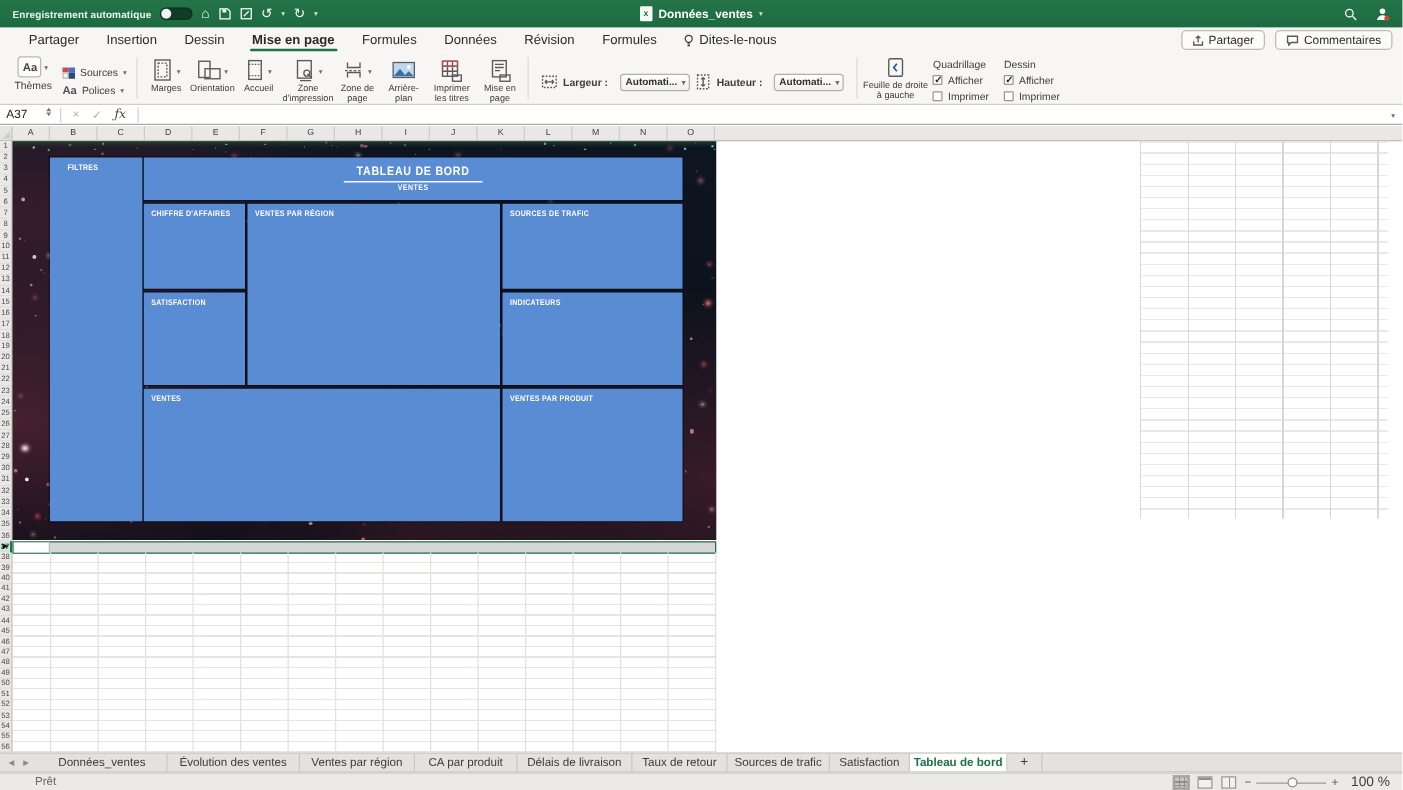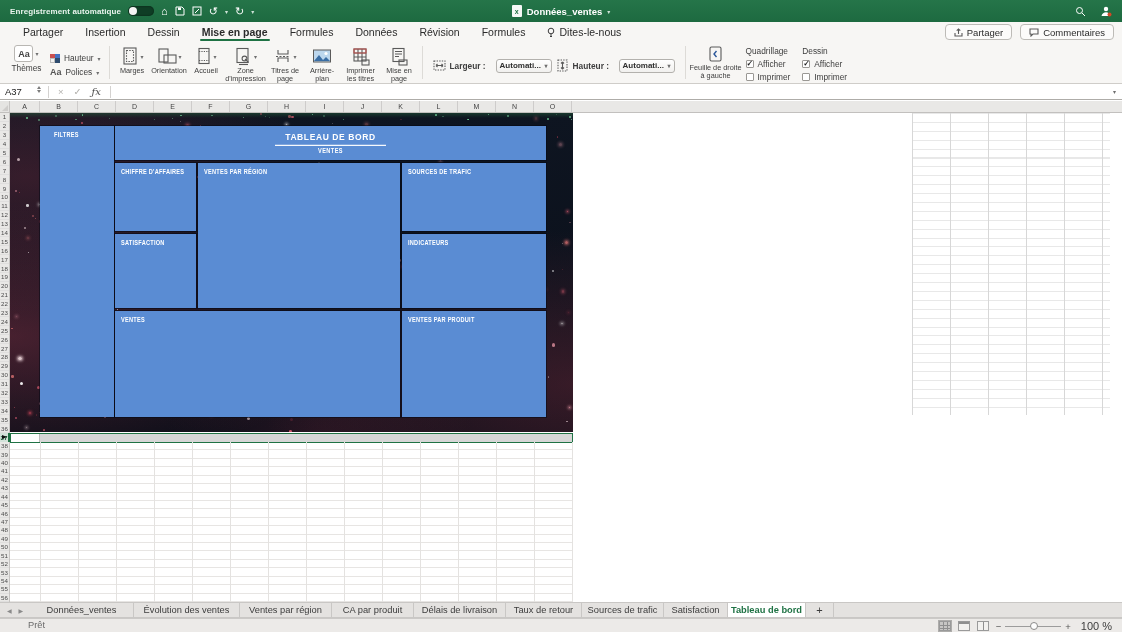--- a/index.html
+++ b/index.html
@@ -250,21 +250,21 @@
       <span class="bigbtn lbl" style="font-size:8.3px;color:#3d3d3d;">Thèmes</span>
     </div>
     <div class="mini-rows">
       <div class="mini-row">
         <span class="pal">
             <i></i>
             <i></i>
             <i></i>
             <i></i>
           </span>
-        <span>Hauteur</span>
+        <span>Sources</span>
           <span class="chev">▾</span>
       </div>
       <div class="mini-row">
         <span class="aa-small">Aa</span>
         <span>Polices</span>
           <span class="chev">▾</span>
       </div>
     </div>
   </div>
 
@@ -314,21 +314,21 @@
       <span class="lbl">Zone d'impression</span>
     </div>
     <div class="bigbtn">
       <span class="icw">
           <svg width="18" height="19" viewBox="0 0 18 19">
             <path d="M4 3v4h10V3M4 15v-4h10v4" class="ic"></path>
             <path d="M2 9.5h14" class="ic" stroke-dasharray="2 1.5"></path>
           </svg>
           <span class="chev">▾</span>
         </span>
-      <span class="lbl">Titres de page</span>
+      <span class="lbl">Zone de page</span>
     </div>
     <div class="bigbtn">
       <span class="icw">
           <svg width="20" height="17" viewBox="0 0 20 17">
             <rect x="1.5" y="2" width="17" height="12" fill="#bcd7ee" stroke="#5a5a5a" stroke-width="1"></rect>
             <path d="M2 13l5-6 4 5 3-3 4 4z" fill="#3a6ea5"></path>
             <circle cx="14" cy="5.5" r="1.6" fill="#fff"></circle>
           </svg>
         </span>
       <span class="lbl">Arrière-plan</span>

